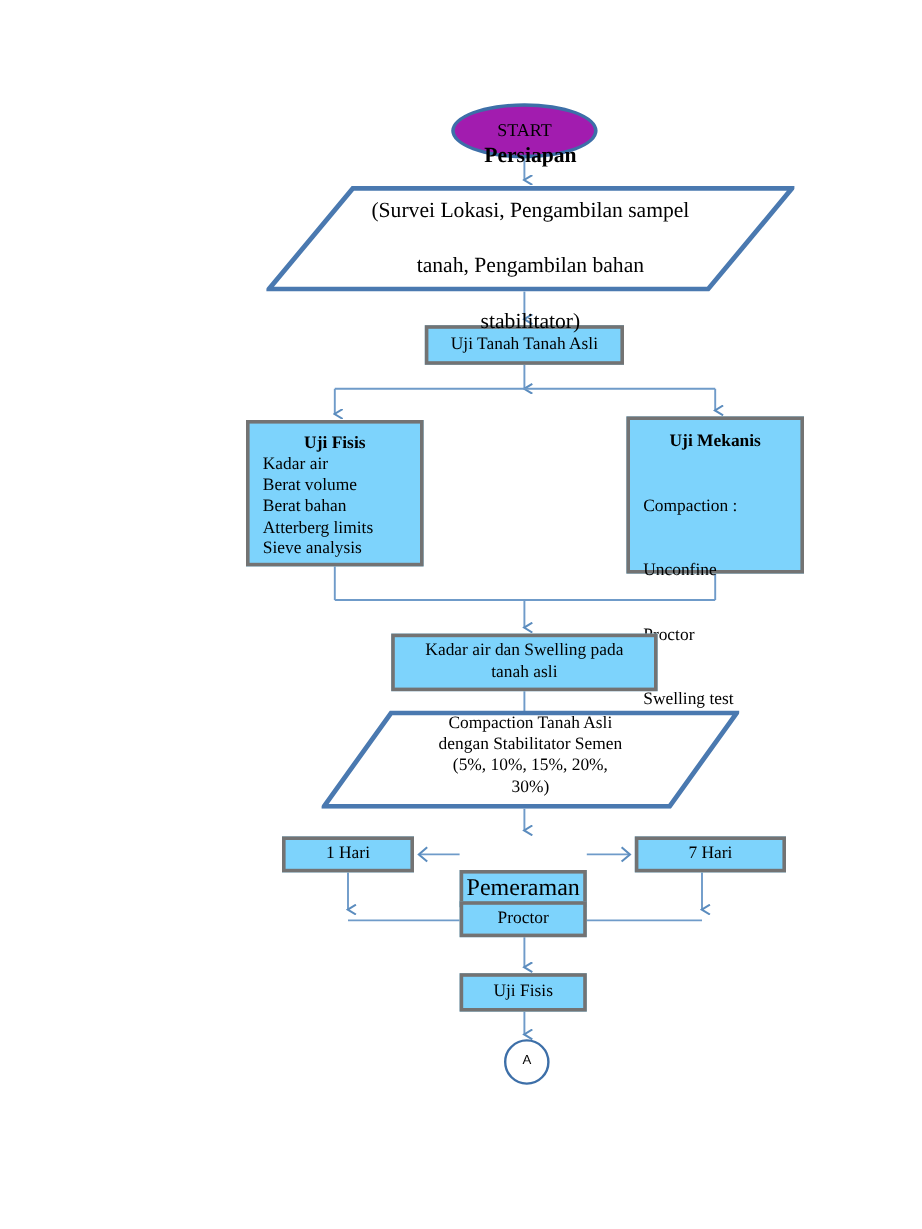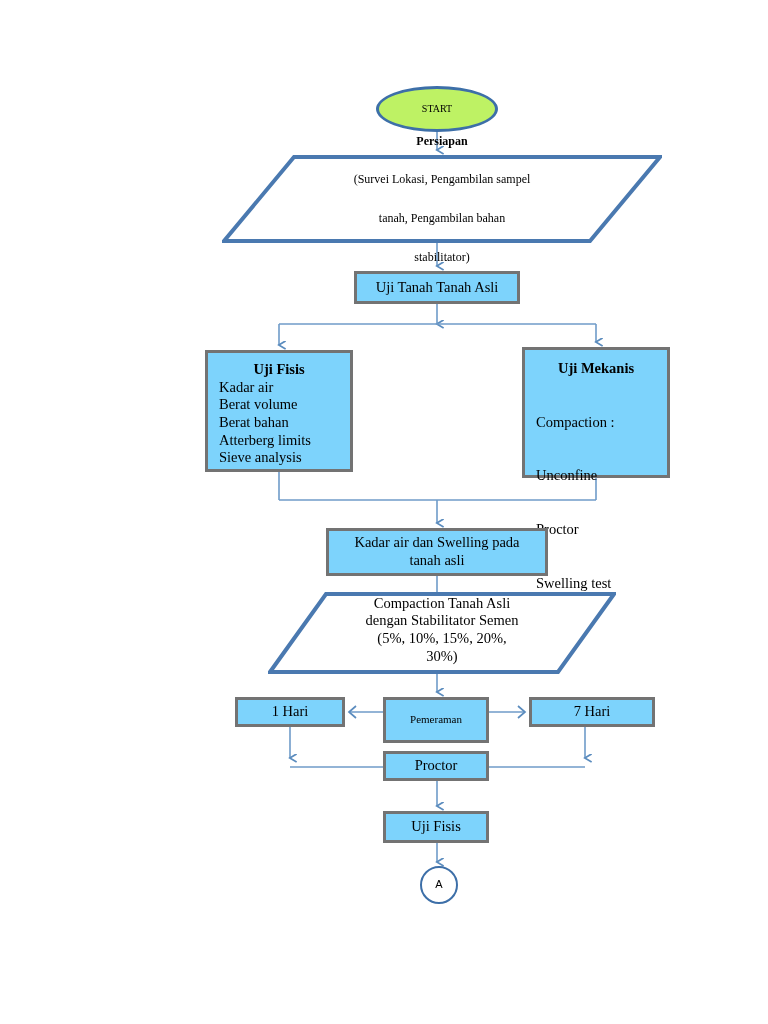--- a/index.html
+++ b/index.html
@@ -55,29 +55,29 @@
     align-self: flex-start;
     padding-left: 11px;
   }
   .node-start {
     left: 376px;
     top: 86px;
     width: 122px;
     height: 46px;
     border: 3px solid #3d6fa8;
     border-radius: 50%;
-    background: #bef264;
-    font-size: 10px;
+    background: #a21caf;
+    font-size: 15px;
   }
   .node-persiapan {
     left: 222px;
     top: 155px;
     width: 440px;
     height: 88px;
-    font-size: 12px;
+    font-size: 18px;
     z-index: 3;
     gap: 24px;
   }
   .para-shape {
     position: absolute;
     left: 0; top: 0;
     width: 100%;
     height: 100%;
     z-index: -1;
   }
@@ -124,24 +124,24 @@
   }
   .node-1hari {
     left: 235px;
     top: 697px;
     width: 110px;
     height: 30px;
     font-size: 14.5px;
   }
   .node-pemeraman {
     left: 383px;
-    top: 697px;
+    top: 725px;
     width: 106px;
-    height: 46px;
-    font-size: 11px;
+    height: 31px;
+    font-size: 20px;
   }
   .node-7hari {
     left: 529px;
     top: 697px;
     width: 126px;
     height: 30px;
     font-size: 14.5px;
   }
   .node-proctor {
     left: 383px;

